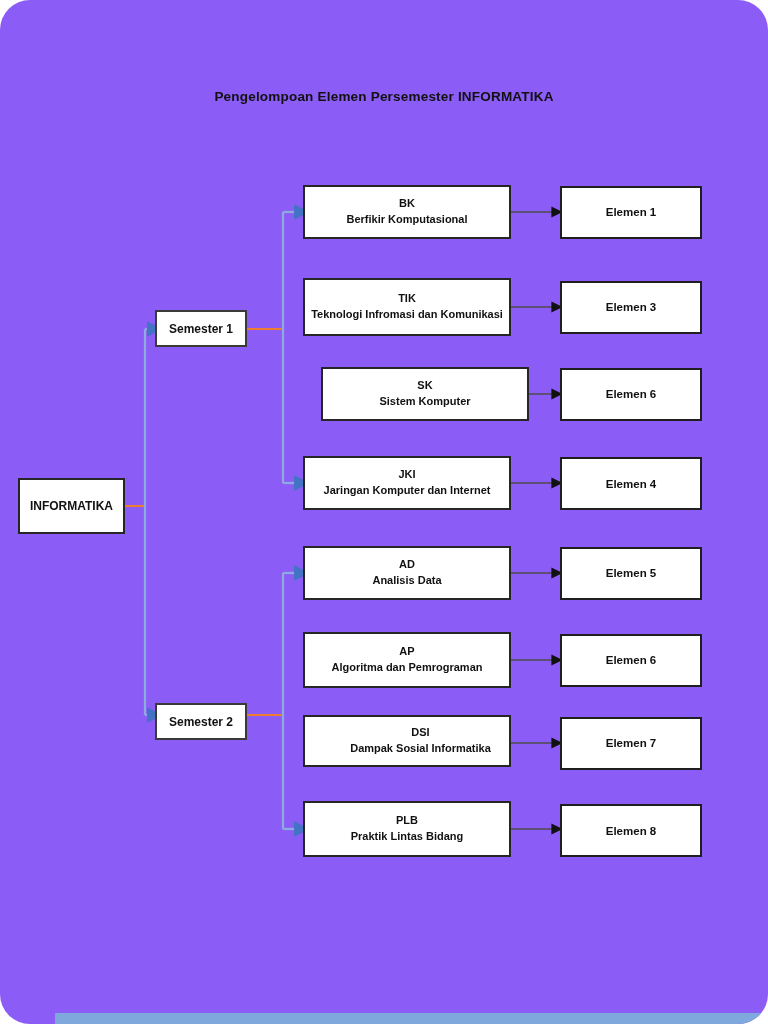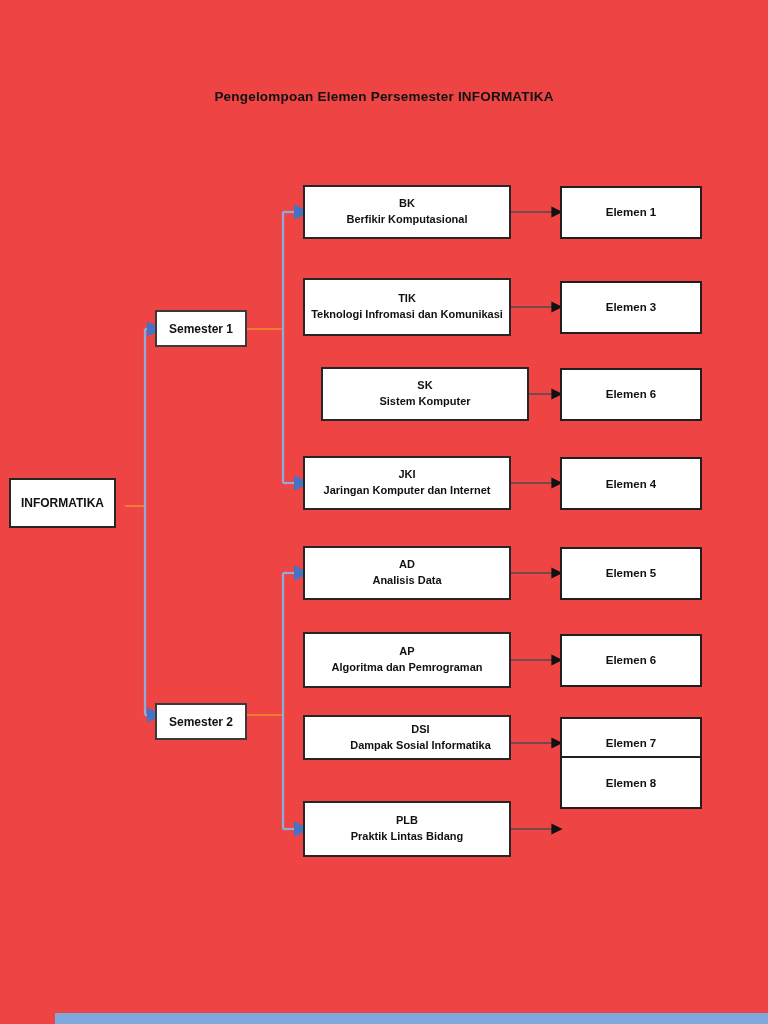--- a/index.html
+++ b/index.html
@@ -1,29 +1,29 @@
 <!DOCTYPE html>
 <html><head>
 <meta charset="utf-8">
 <style>
   html,body{margin:0;padding:0;background:#ffffff;}
   .page{
-    position:relative;width:768px;height:1024px;background:#ef4444;
-    font-family:"Liberation Sans",sans-serif;overflow:hidden;margin:0 auto;
+    position:relative;width:768px;height:1024px;background:#8b5cf6;
+    font-family:"Liberation Sans",sans-serif;overflow:hidden;margin:0 auto;border-radius:30px;
   }
   .title{
     position:absolute;top:89px;left:0;width:100%;text-align:center;
     font-size:13.5px;font-weight:bold;color:#111;letter-spacing:.2px;
   }
   .box{
     position:absolute;background:#ffffff;border:2px solid #262626;
     display:flex;flex-direction:column;align-items:center;justify-content:center;
     text-align:center;color:#111;font-weight:bold;box-sizing:border-box;
   }
-  .root-box{left:9px;top:478px;width:107px;height:50px;font-size:12px;border-width:2px;}
+  .root-box{left:18px;top:478px;width:107px;height:56px;font-size:12px;border-width:2px;}
   .sem-box{width:92px;height:37px;font-size:12px;border-color:#3a3a3a;}
   .subject-box{left:303px;width:208px;font-size:11px;line-height:1.45;}
   .subject-box .code{font-size:11px;}
   .subject-box .name{font-size:11px;max-width:196px;}
   .elemen-box{left:560px;width:142px;font-size:11.5px;border-color:#1f1f1f;}
   svg.wires{position:absolute;left:0;top:0;width:768px;height:1024px;pointer-events:none;}
   .bottom-bar{position:absolute;left:55px;right:0;bottom:0;height:11px;}
 </style>
 </head>
 <body>
@@ -110,30 +110,30 @@
       <div class="box elemen-box" style="top: 546.5px; height: 53px;">
         <span>Elemen 5</span>
       </div>
       <div class="box subject-box" style="top: 632px; height: 56px;">
         <div class="code">AP</div>
         <div class="name">Algoritma dan Pemrograman</div>
       </div>
       <div class="box elemen-box" style="top: 633.5px; height: 53px;">
         <span>Elemen 6</span>
       </div>
-      <div class="box subject-box" style="top: 715px; height: 45px; padding-left: 27px;">
+      <div class="box subject-box" style="top: 715px; height: 52px; padding-left: 27px;">
         <div class="code">DSI</div>
         <div class="name">Dampak Sosial Informatika</div>
       </div>
       <div class="box elemen-box" style="top: 716.5px; height: 53px;">
         <span>Elemen 7</span>
       </div>
       <div class="box subject-box" style="top: 801px; height: 56px;">
         <div class="code">PLB</div>
         <div class="name">Praktik Lintas Bidang</div>
       </div>
-      <div class="box elemen-box" style="top: 756px; height: 53px;">
+      <div class="box elemen-box" style="top: 804px; height: 53px;">
         <span>Elemen 8</span>
       </div>
     </div>
 
   <div class="bottom-bar" style="background: rgb(127, 168, 220);"></div>
 </div>
 
 </body></html>

